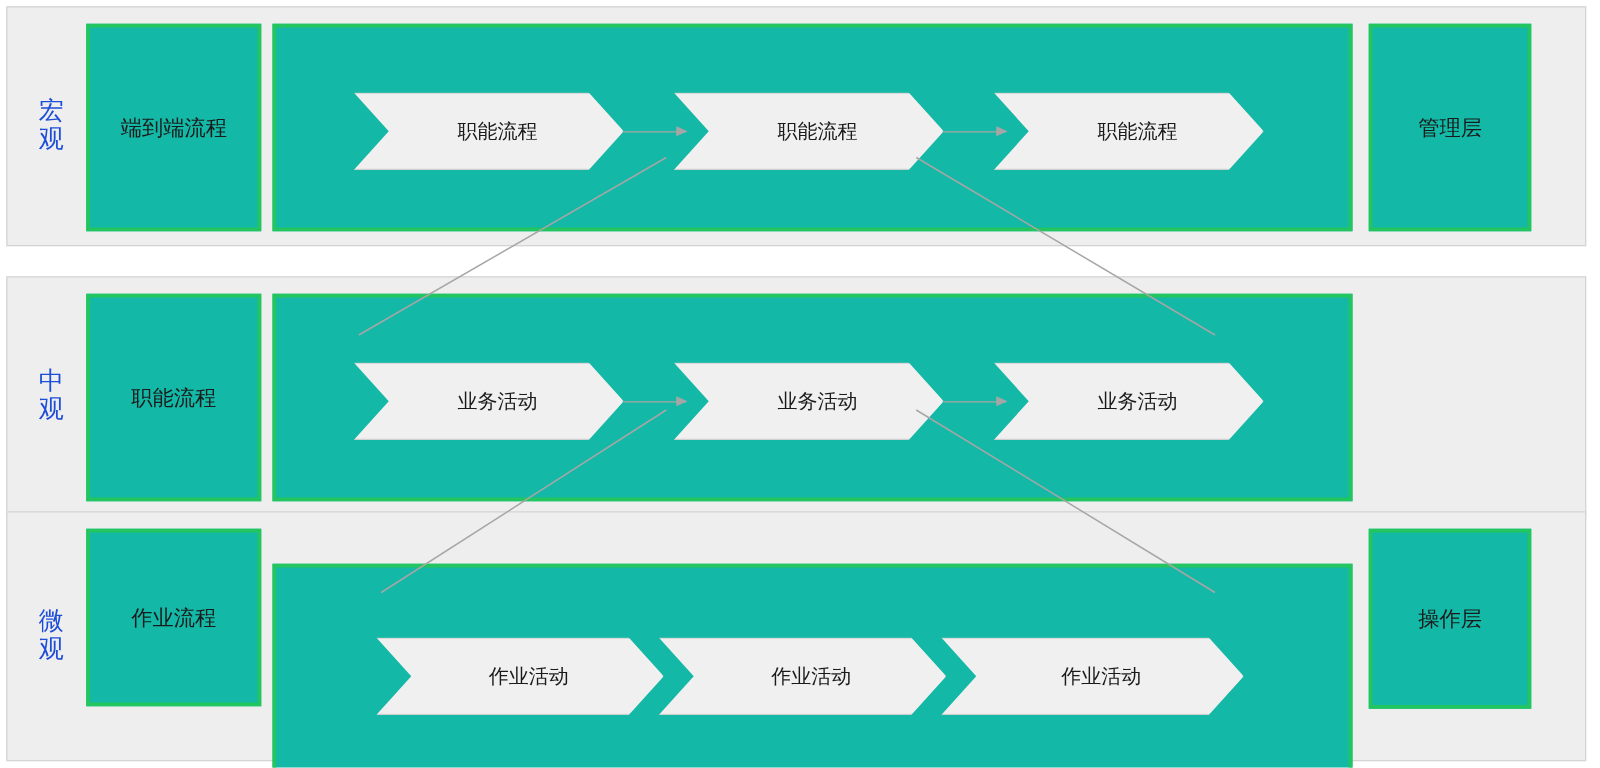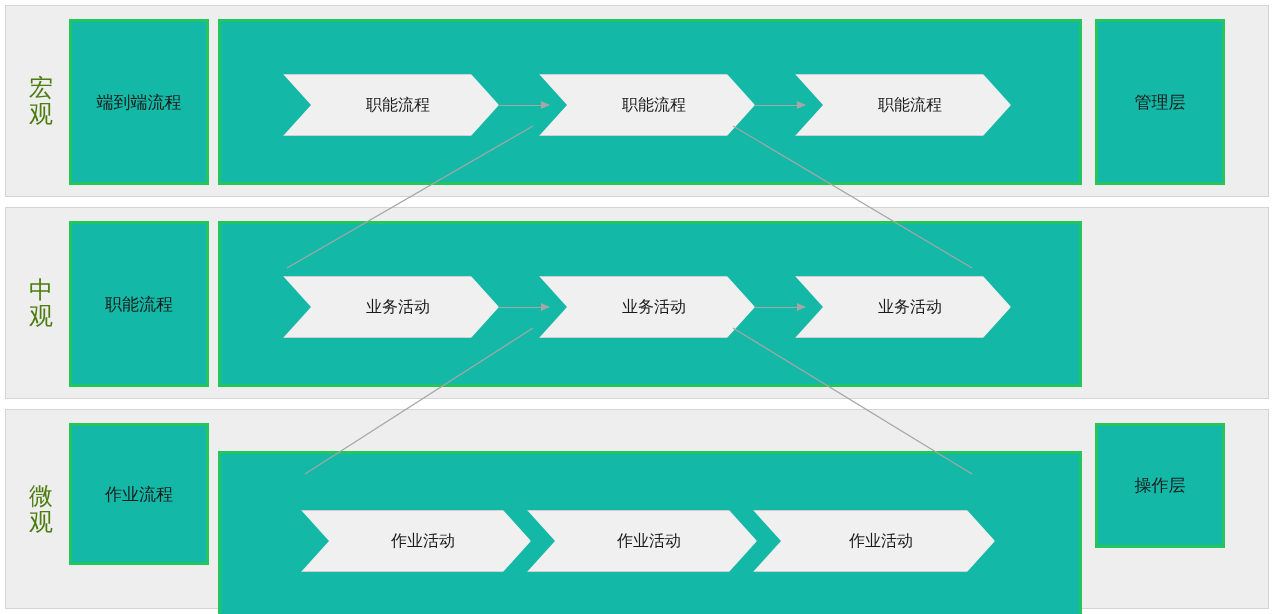--- a/index.html
+++ b/index.html
@@ -26,35 +26,35 @@
   
   .row-band {
     position: absolute;
     left: 5px;
     width: 1264px;
     background: #eeeeee;
     border: 1px solid #d4d4d4;
     box-sizing: border-box;
   }
   .row-1 { top: 5px;   height: 192px; }
-  .row-2 { top: 207px; height: 192px; padding-left: 20px; }
+  .row-2 { top: 221px; height: 192px; padding-left: 20px; }
   .row-3 { top: 409px; height: 200px; }
 
   
   .scale-label {
     position: absolute;
     left: 18px;
     top: 50%;
     transform: translateY(-50%);
     width: 34px;
     text-align: center;
-    font-size: 24px;
+    font-size: 20px;
     line-height: 1.08;
     letter-spacing: 0;
-    color: #4d7c0f;
+    color: #1d4ed8;
     word-break: break-all;
     white-space: normal;
   }
 
   
   .tan-box {
     position: absolute;
     background: #14b8a6;
     border: 3px solid #22c55e;
     box-sizing: border-box;
@@ -69,21 +69,21 @@
     height: 166px;
   }
   .row-3 .left-box { height: 142px; }
 
   .right-box {
     left: 1089px;
     top: 13px;
     width: 130px;
     height: 166px;
   }
-  .row-3 .right-box { height: 125px; }
+  .row-3 .right-box { height: 144px; }
 
   .flow-panel {
     left: 212px;
     top: 13px;
     width: 864px;
     height: 166px;
   }
   .row-3 .flow-panel { height: 174px; margin-top: 28px; }
 
   .box-text {

